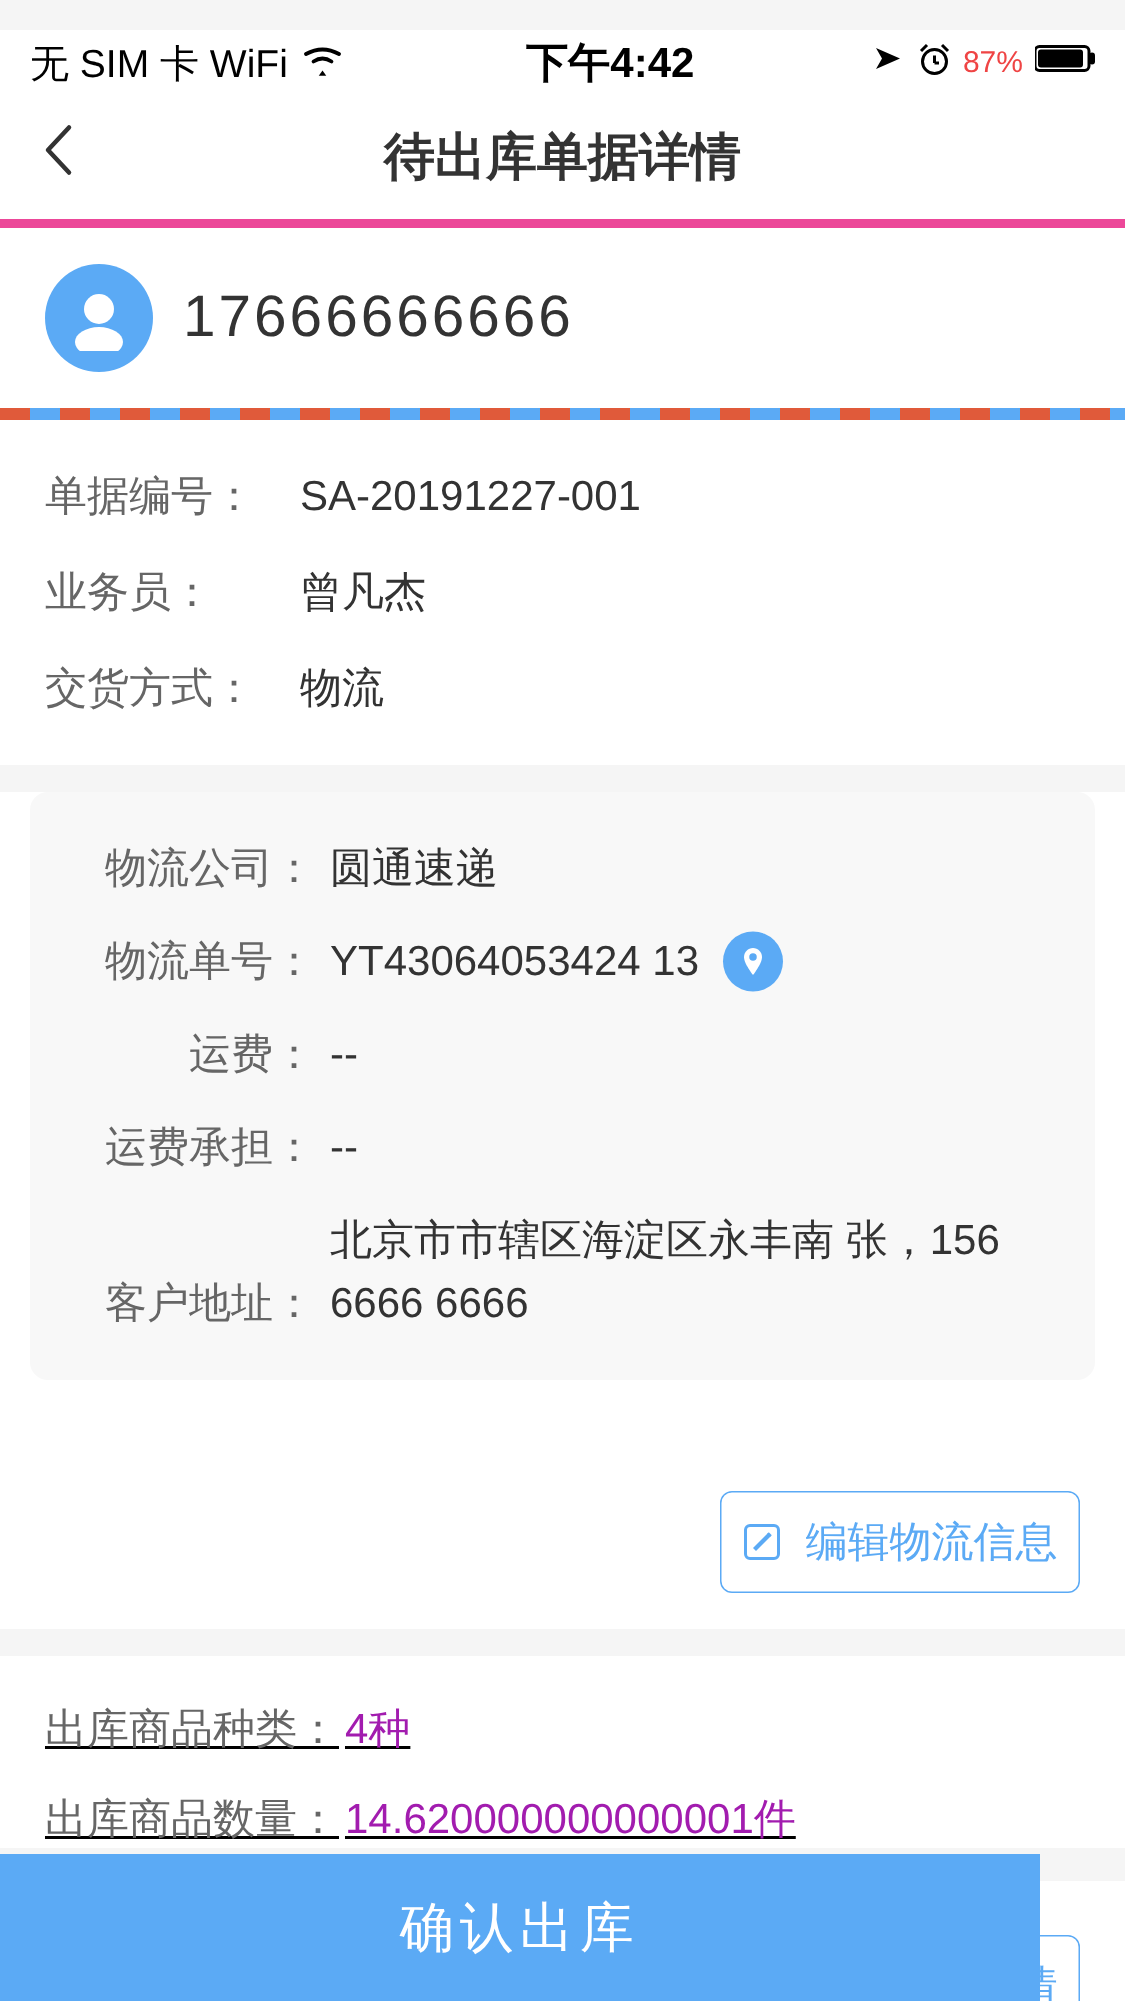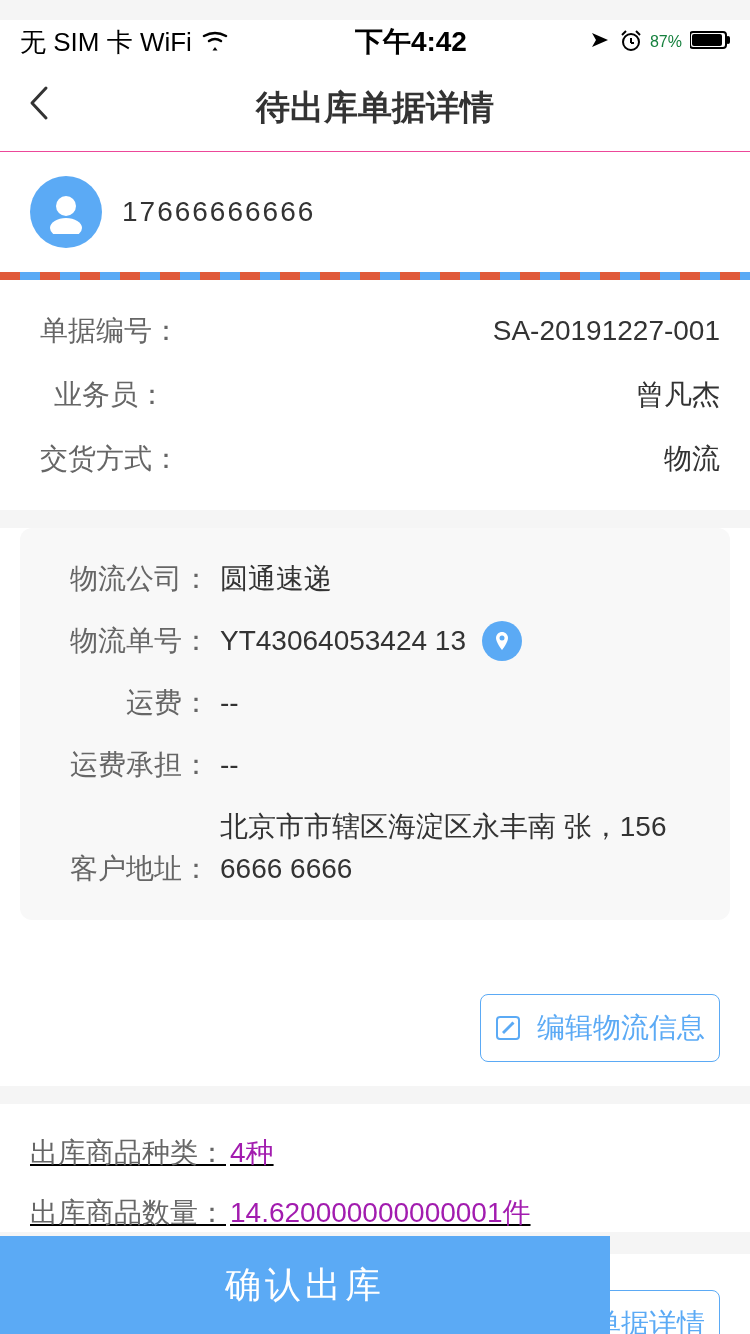--- a/index.html
+++ b/index.html
@@ -34,34 +34,34 @@
     }
     .status-center {
       font-size: 28px;
       font-weight: 600;
       color: #000;
     }
     .status-right {
       display: flex;
       align-items: center;
       gap: 8px;
-      font-size: 16px;
-      color: #15803d;
+      font-size: 20px;
+      color: #ef4444;
     }
 
     
     .nav-bar {
       width: 750px;
       height: 88px;
       background: #fff;
       display: flex;
       align-items: center;
       justify-content: center;
       position: relative;
-      border-bottom: 1px solid #ec4899;
+      border-bottom: 6px solid #ec4899;
     }
     .nav-back {
       position: absolute;
       left: 28px;
       font-size: 40px;
       color: #333;
       cursor: pointer;
     }
     .nav-title {
       font-size: 34px;
@@ -86,21 +86,21 @@
       display: flex;
       align-items: center;
       justify-content: center;
       flex-shrink: 0;
     }
     .user-avatar svg {
       width: 44px;
       height: 44px;
     }
     .user-phone {
-      font-size: 28px;
+      font-size: 39px;
       font-weight: 500;
       color: #333;
       letter-spacing: 2px;
     }
 
     
     .dashed-divider {
       width: 750px;
       height: 8px;
       background: repeating-linear-gradient(
@@ -124,28 +124,27 @@
       margin-bottom: 22px;
       font-size: 28px;
       line-height: 1.5;
     }
     .info-row:last-child {
       margin-bottom: 0;
     }
     .info-label {
       color: #666;
       min-width: 160px;
-      text-align: center;
+      text-align: left;
       flex-shrink: 0;
     }
     .info-value {
       color: #333;
       flex: 1;
       padding-left: 10px;
-      text-align: right;
     }
 
     
     .logistics-card {
       background: #f8f8f8;
       border-radius: 12px;
       padding: 30px 30px;
       margin: 0 20px 18px 20px;
     }
     .logistics-row {
@@ -233,21 +232,21 @@
       justify-content: flex-end;
       padding: 0 30px 30px 30px;
       background: #fff;
     }
 
     
     .confirm-btn-wrap {
       position: fixed;
       bottom: 0;
       left: 0;
-      width: 610px;
+      width: 693px;
       background: #5baaf5;
       padding: 0;
     }
     .confirm-btn {
       width: 100%;
       height: 98px;
       background: #5baaf5;
       color: #fff;
       font-size: 36px;
       font-weight: 500;

